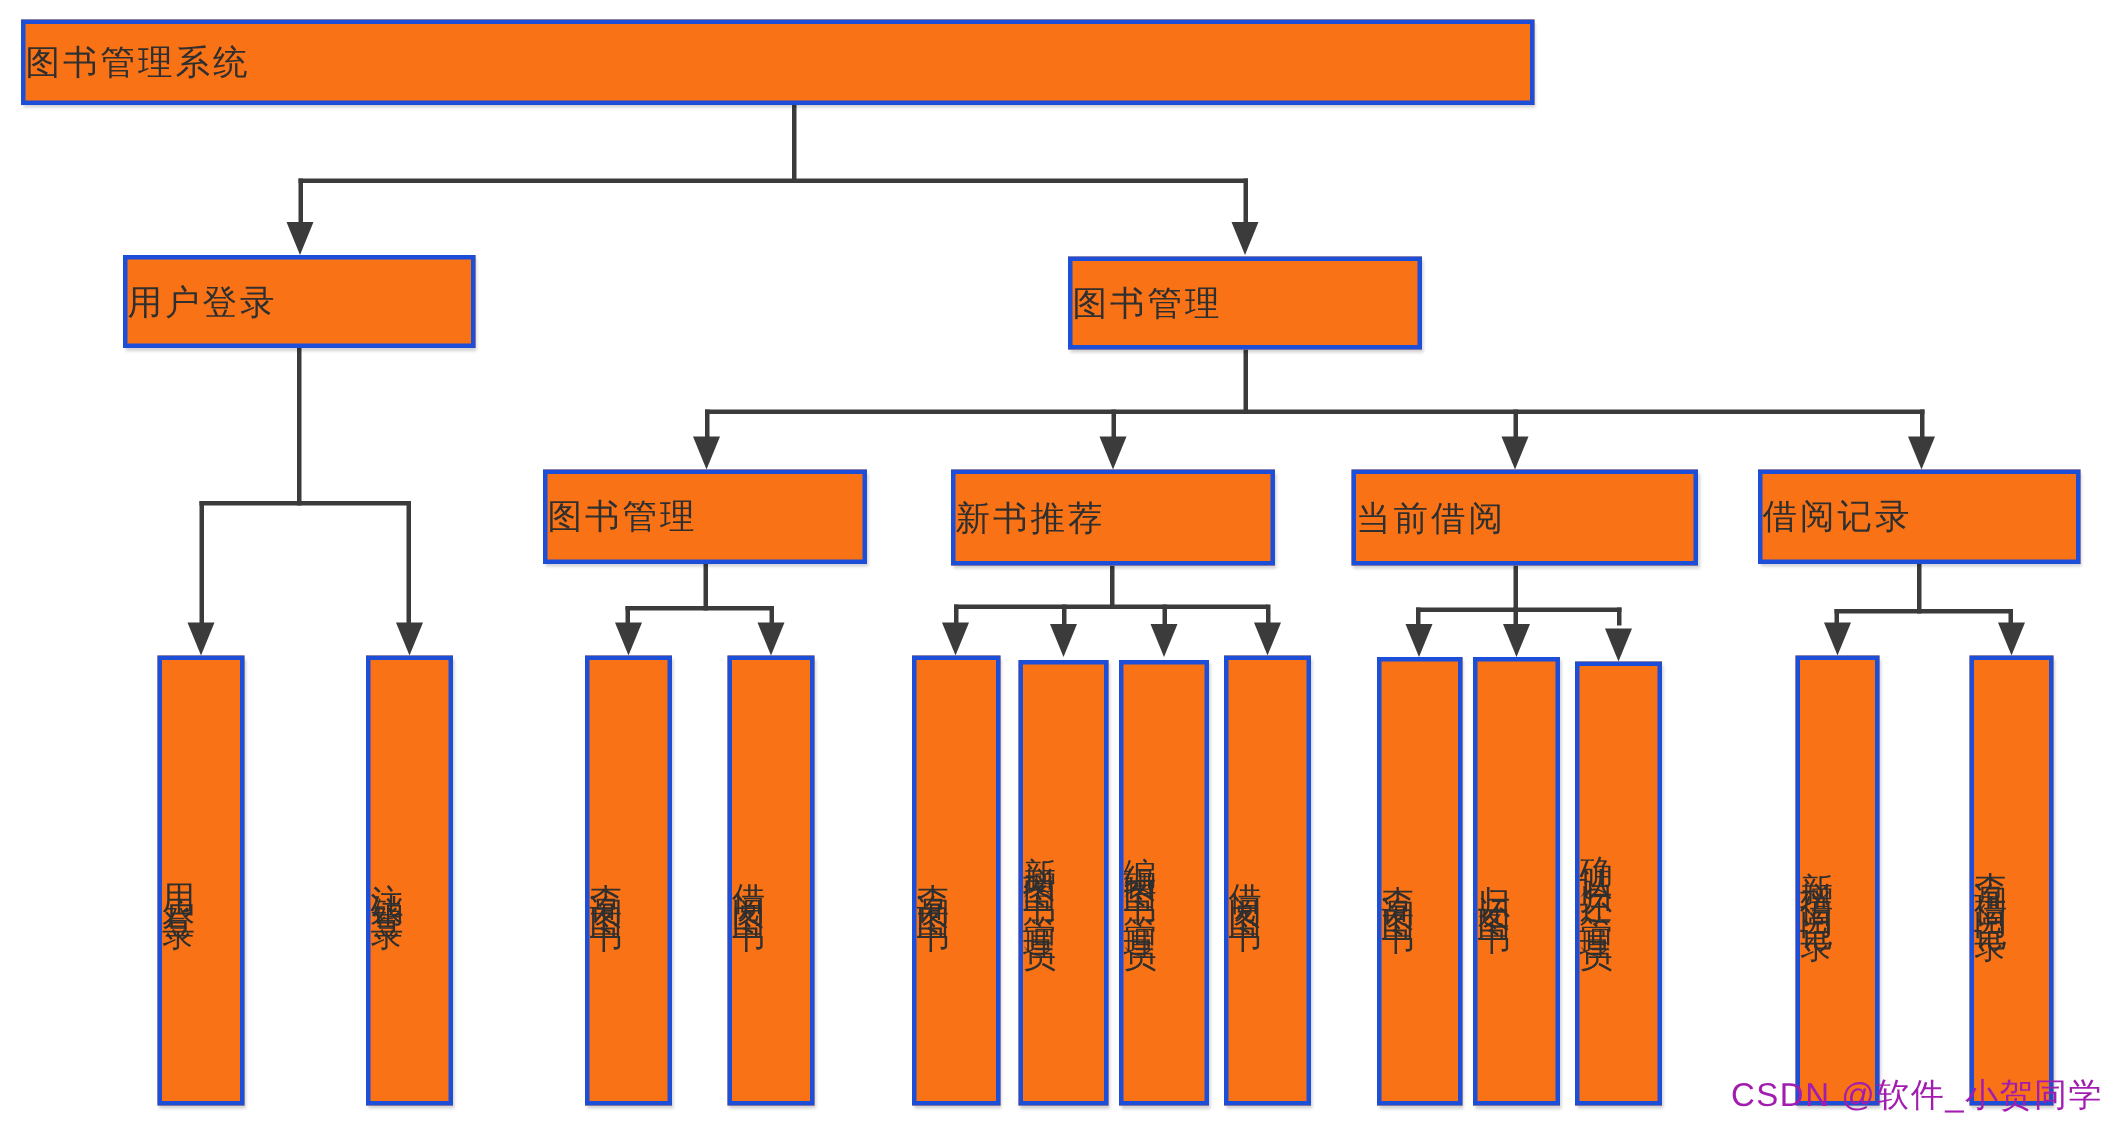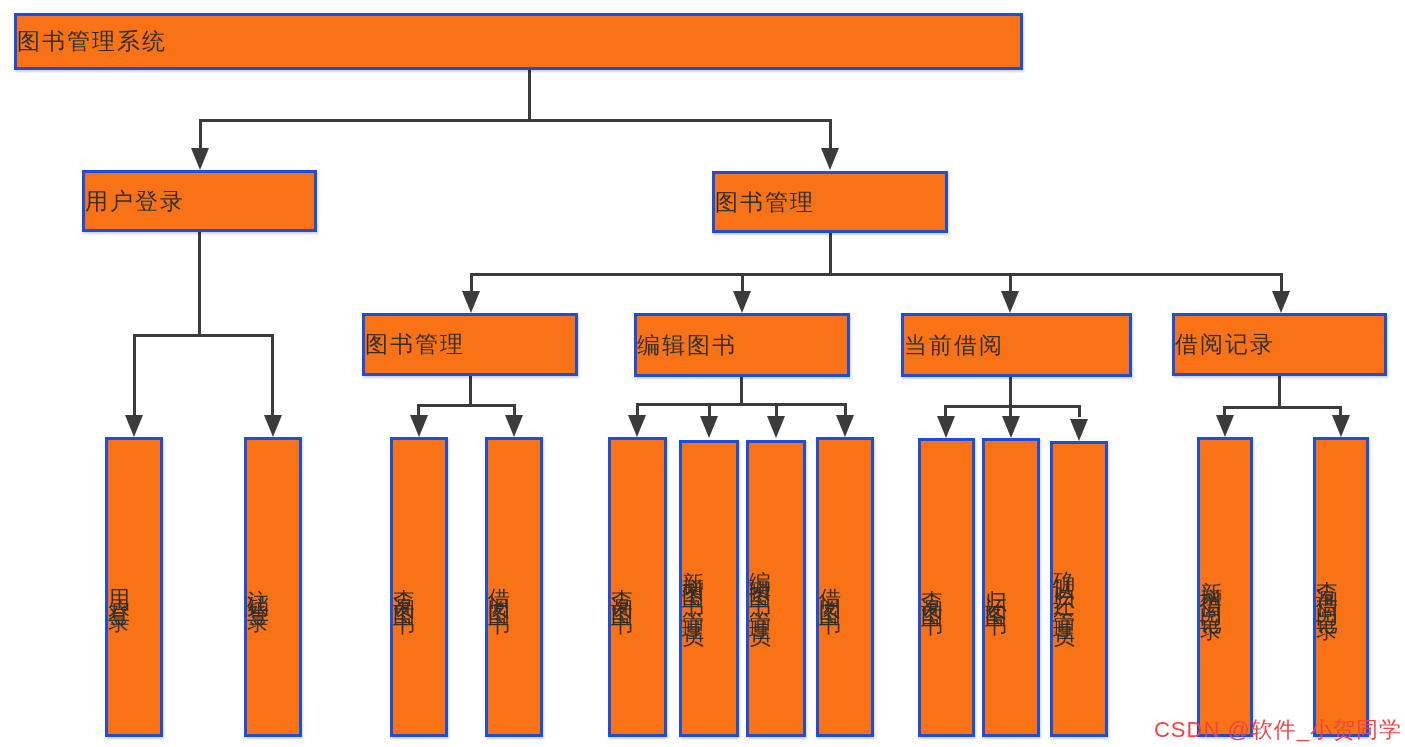--- a/index.html
+++ b/index.html
@@ -21,21 +21,21 @@
   }
   .vl{position:absolute;width:3px;background:#3b3b3b;z-index:1;}
   .hl{position:absolute;height:3px;background:#3b3b3b;z-index:1;}
   .ah{
     position:absolute;width:0;height:0;z-index:1;
     border-left:9px solid transparent;border-right:9px solid transparent;
     border-top:22px solid #3b3b3b;
   }
   .watermark{
     position:absolute;top:715px;right:3px;z-index:5;
-    color:#ef4444;font-size:22px;letter-spacing:1px;white-space:nowrap;
+    color:#a21caf;font-size:22px;letter-spacing:1px;white-space:nowrap;
   }
 </style>
 </head>
 <body>
 
 <div id="stage">
 
   <div class="box" style="left:14px;top:13px;width:1009px;height:57px">
     <span class="lbl">图书管理系统</span>
   </div>
@@ -44,21 +44,21 @@
     <span class="lbl">用户登录</span>
   </div>
   <div class="box" style="left:712px;top:171px;width:236px;height:62px">
     <span class="lbl">图书管理</span>
   </div>
 
   <div class="box" style="left:362px;top:313px;width:216px;height:63px">
     <span class="lbl">图书管理</span>
   </div>
   <div class="box" style="left:634px;top:313px;width:216px;height:64px">
-    <span class="lbl">编辑图书</span>
+    <span class="lbl">新书推荐</span>
   </div>
   <div class="box" style="left:901px;top:313px;width:231px;height:64px">
     <span class="lbl">当前借阅</span>
   </div>
   <div class="box" style="left:1172px;top:313px;width:215px;height:63px">
     <span class="lbl">借阅记录</span>
   </div>
 
   <div class="box leaf" style="left:105px;top:437px;width:58px;height:300px">
     <span class="lbl">用户登录</span>

